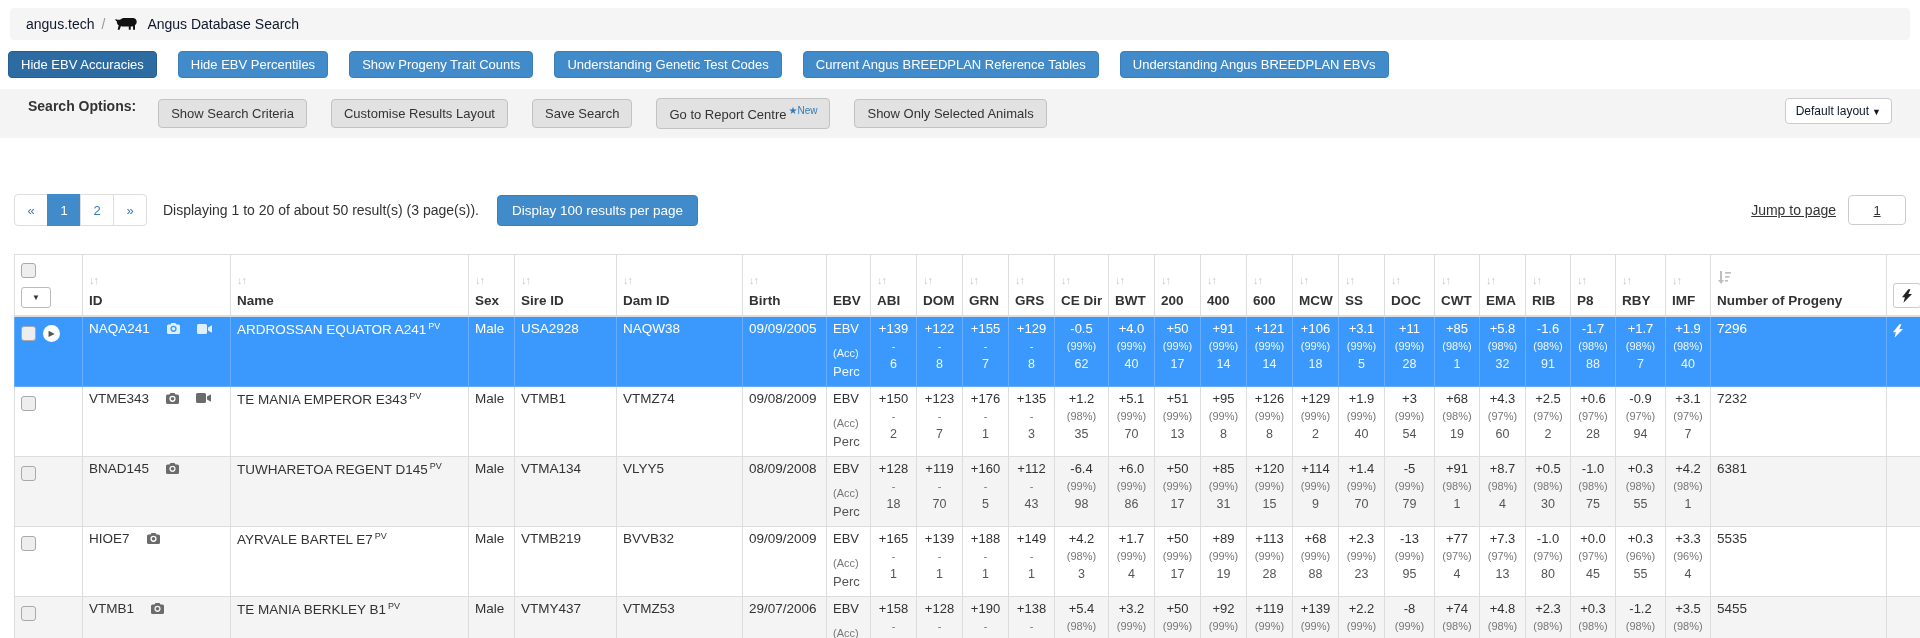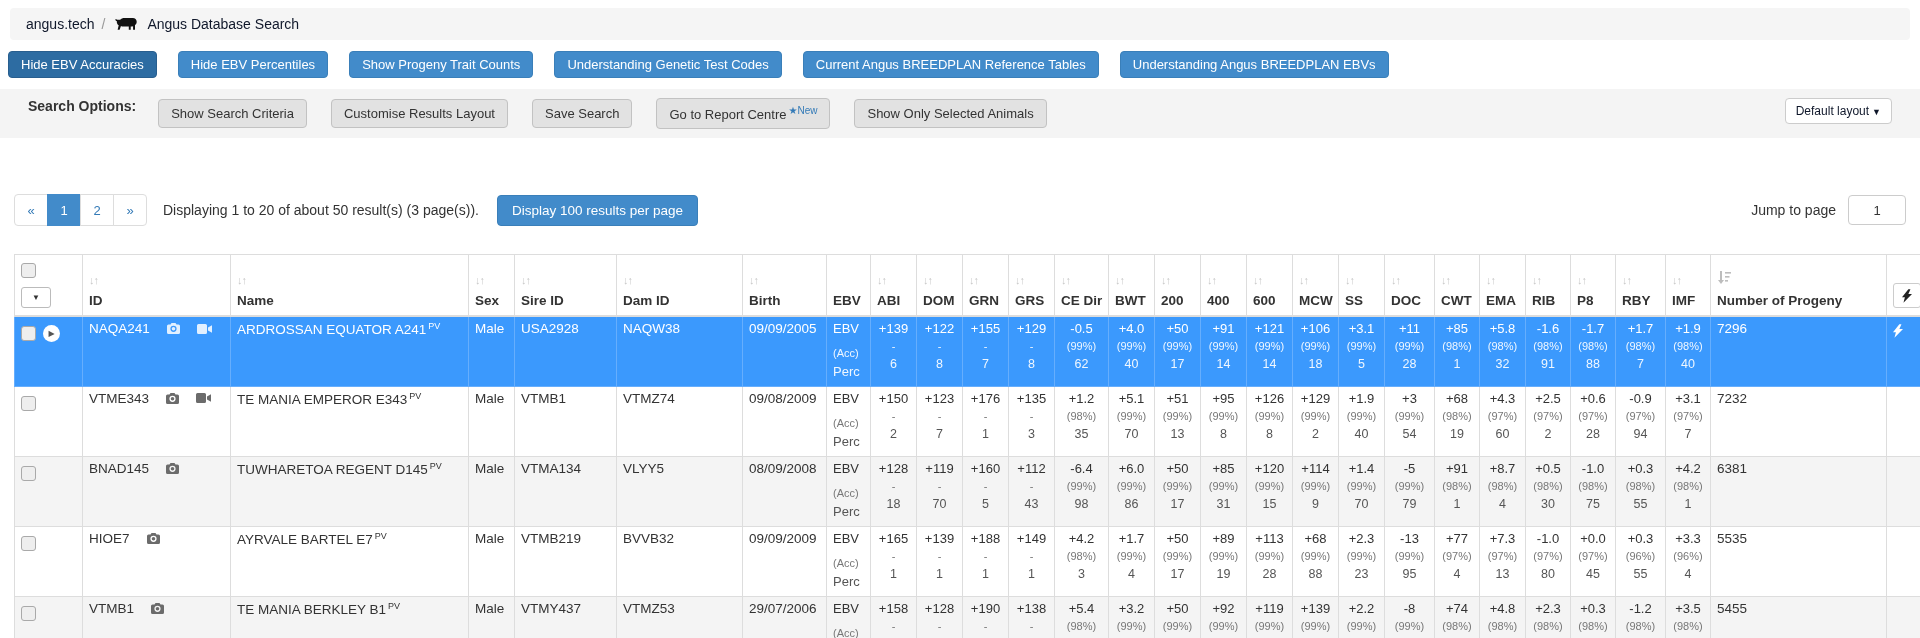--- a/index.html
+++ b/index.html
@@ -31,21 +31,21 @@
   .pagination-row{display:flex;align-items:center;margin:56px 14px 0;}
   .pager{display:flex;}
   .page-btn{min-width:34px;height:32px;box-sizing:border-box;border:1px solid #ddd;background:#fff;
     color:#337ab7;display:flex;align-items:center;justify-content:center;font-size:13px;
     cursor:pointer;margin-left:-1px;}
   .page-btn:first-child{border-radius:4px 0 0 4px;margin-left:0;}
   .page-btn:last-child{border-radius:0 4px 4px 0;}
   .page-btn.active{background:#428bca;border-color:#428bca;color:#fff;}
   .summary{font-size:14px;color:#333;margin-left:16px;}
   .btn-display{margin-left:18px;padding:7px 14px;font-size:13.5px;}
-  .jump{margin-left:auto;display:flex;align-items:center;gap:12px;font-size:14px;}
+  .jump{margin-left:auto;display:flex;align-items:center;gap:12px;font-size:14px;text-decoration:underline;}
   .jump input{width:58px;height:30px;box-sizing:border-box;border:1px solid #ccc;border-radius:4px;
     text-align:center;font-size:13px;font-family:inherit;color:#333;}
   
   table{border-collapse:collapse;table-layout:fixed;width:1892px;margin:28px 14px 0;}
   th,td{border:1px solid #ddd;vertical-align:top;padding:4px 6px;overflow:hidden;text-align:left;}
   thead tr{height:60px;}
   thead th{vertical-align:bottom;padding-bottom:7px;border-bottom-width:2px;}
   .sort-icon{display:block;color:#c8c8c8;font-size:11px;letter-spacing:-1px;margin-bottom:7px;font-weight:normal;}
   .sort-svg{display:block;margin-bottom:6px;color:#bdbdbd;}
   .th-label{font-weight:bold;font-size:13.5px;color:#333;display:block;white-space:nowrap;}

